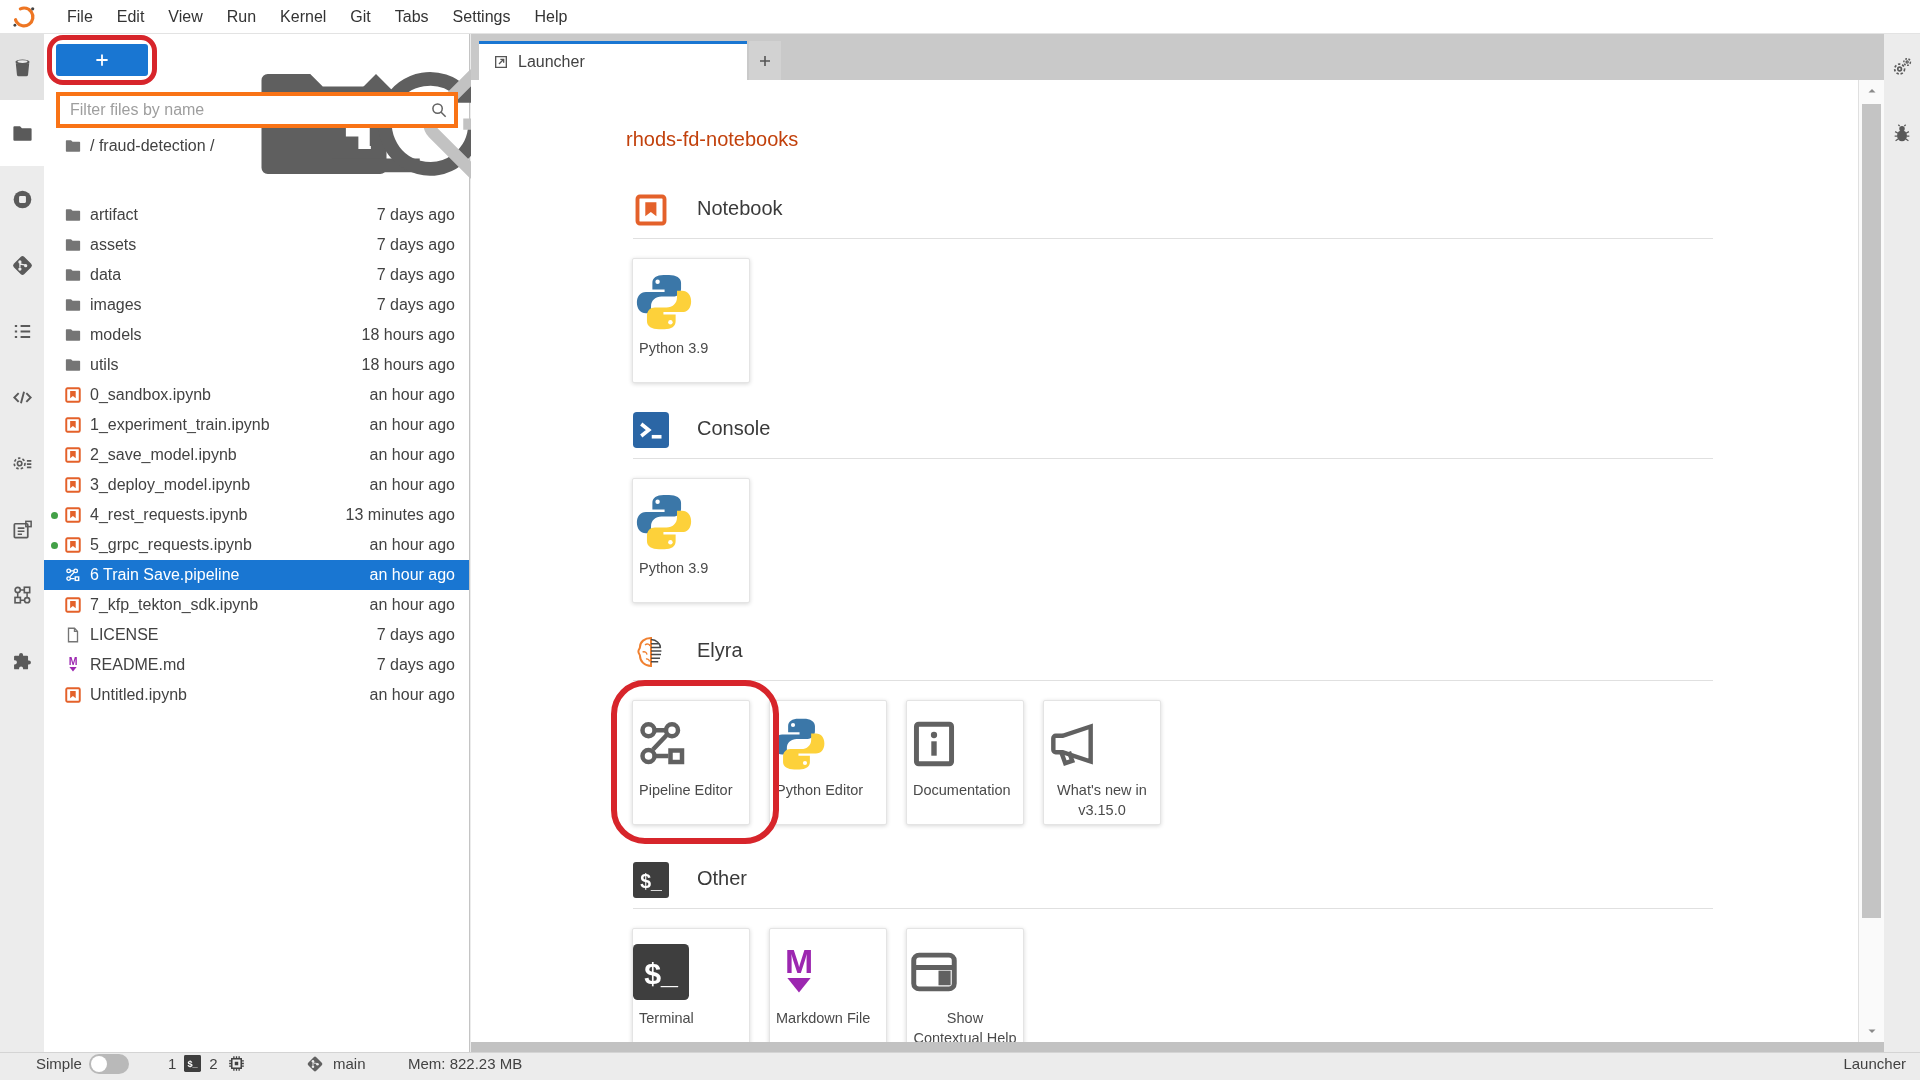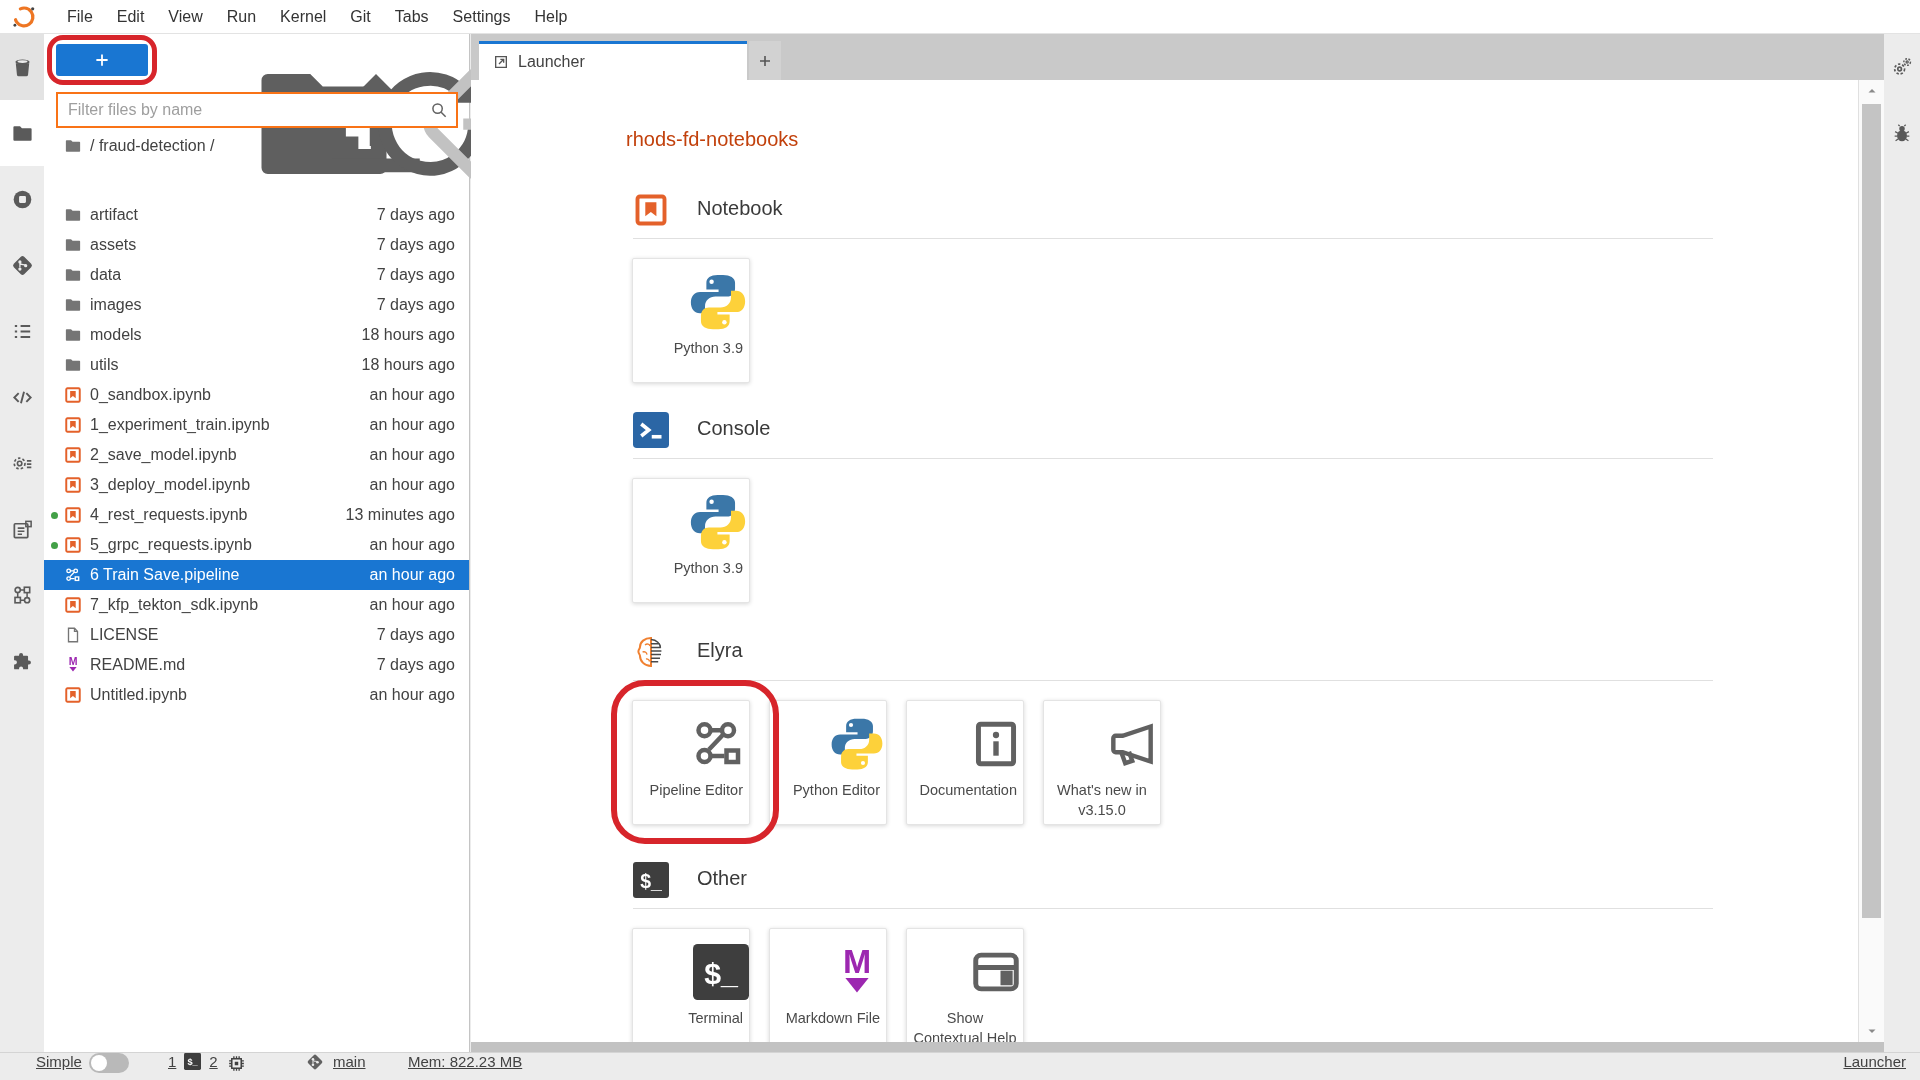--- a/index.html
+++ b/index.html
@@ -27,21 +27,21 @@
     border-right:1px solid #c4c4c4; }
   #fb-toolbar { position:relative; height:52px; }
   #new-launcher-btn { position:absolute; left:12px; top:10px; width:92px; height:32px; background:#1976d2;
     border:none; border-radius:3px; color:#fff; display:flex; align-items:center; justify-content:center; }
   #new-launcher-btn svg { width:18px; height:18px; }
   .annotation-ring { position:absolute; border:5px solid #d7252b; border-radius:16px; pointer-events:none; z-index:20; }
   #ring-newbtn { left:3px; top:1px; width:110px; height:50px; }
   .fb-iconbtn { position:absolute; top:15px; width:22px; height:22px; color:#5f5f5f; background:none; border:none; }
   .fb-iconbtn.disabled { color:#c2c2c2; }
   #fb-filterwrap { position:relative; margin:6px 12px 0 12px; }
-  #fb-filter { width:402px; height:36px; border:2px solid #f97316; background:#fff; padding:0 34px 0 10px;
+  #fb-filter { width:402px; height:36px; border:4px solid #f97316; background:#fff; padding:0 34px 0 10px;
     font-size:16px; font-family:"Liberation Sans",sans-serif; color:#333; }
   #fb-filter::placeholder { color:#9e9e9e; }
   #fb-searchicon { position:absolute; right:8px; top:8px; width:20px; height:20px; color:#616161; }
   #fb-crumbs { display:flex; align-items:center; height:36px; padding-left:20px; font-size:16px; color:#424242; }
   #fb-crumbs svg { width:18px; height:18px; color:#757575; margin-right:8px; }
   #fb-header { position:relative; height:30px; border-top:1px solid #e0e0e0; border-bottom:1px solid #e0e0e0;
     font-size:16px; color:#212121; }
   #fb-header .hname { position:absolute; left:12px; top:5px; font-weight:bold; }
   #fb-header .hcaret { position:absolute; left:248px; top:9px; width:13px; height:13px; color:#616161; }
   #fb-header .hsplit { position:absolute; left:286px; top:0; bottom:0; width:1px; background:#e0e0e0; }
@@ -68,42 +68,42 @@
   #tab-add { position:absolute; left:278px; bottom:0; width:32px; height:39px; background:#d2d2d2;
     border:none; color:#555; display:flex; align-items:center; justify-content:center; }
   #tab-add svg { width:16px; height:16px; }
   #content { position:absolute; left:0; right:0; top:46px; bottom:0; background:#fff; overflow:hidden; }
   #lc-title { position:absolute; left:155px; top:48px; font-size:20px; color:#c2410c; }
   .lc-sec-icon { position:absolute; left:162px; width:36px; height:36px; }
   .lc-sec-label { position:absolute; left:226px; font-size:20px; color:#3a3a3a; }
   .lc-divider { position:absolute; left:162px; width:1080px; height:1px; background:#e0e0e0; }
   .cardrow { position:absolute; left:161px; display:flex; gap:19px; }
   .card { width:118px; height:125px; background:#fff; border:1px solid #e4e4e4; border-radius:2px;
-    box-shadow:0 1px 4px rgba(0,0,0,.16); display:flex; flex-direction:column; align-items:flex-end; }
+    box-shadow:0 1px 4px rgba(0,0,0,.16); display:flex; flex-direction:column; align-items:flex-start; }
   .card .cicon { height:74px; display:flex; align-items:center; justify-content:center; margin-top:6px; }
   .card .clabel { font-size:14.5px; color:#4a4a4a; text-align:center; line-height:1.35; padding:0 6px; }
   #ring-pipeline { left:140px; top:600px; width:168px; height:164px; border-width:6px; border-radius:34px; }
   #content-hstrip { position:absolute; left:0; right:0; bottom:0; height:10px; background:#c2c2c2; }
 
   
   #vscroll { position:absolute; right:0; top:46px; bottom:10px; width:26px; background:#fafafa; border-left:1px solid #e0e0e0; }
   #vscroll .arrow { position:absolute; left:0; width:100%; height:22px; display:flex; align-items:center; justify-content:center; color:#8a8a8a; }
   #vscroll .arrow svg { width:12px; height:12px; }
   #vs-up { top:0; } #vs-down { bottom:0; }
   #vs-thumb { position:absolute; left:3px; right:3px; top:24px; height:calc(100% - 148px); background:#c4c4c4; }
 
   
   #rightstrip { position:absolute; right:0; top:34px; bottom:28px; width:36px; background:#ececec; }
   .rtab { width:36px; height:66px; display:flex; align-items:center; justify-content:center; color:#5a5a5a; }
   .rtab svg { width:22px; height:22px; }
 
   
   #statusbar { position:absolute; left:0; right:0; bottom:0; height:28px; background:#ececec;
     border-top:1px solid #d4d4d4; font-size:15px; color:#424242; }
-  .sb { position:absolute; top:0; height:21px; display:flex; gap:7px;text-decoration:underline; }
+  .sb { position:absolute; top:0; height:21px; display:flex; align-items:center; gap:7px; }
   #sb-simple { left:36px; }
   #sb-toggle { width:40px; height:20px; border-radius:10px; background:#b9b9b9; position:relative; }
   #sb-toggle .knob { position:absolute; left:2px; top:2px; width:16px; height:16px; border-radius:50%; background:#fff; }
   #sb-sessions { left:168px; gap:8px; }
   #sb-sessions .badge { width:17px; height:17px; }
   #sb-sessions .chip { width:21px; height:21px; color:#3f3f3f; }
   #sb-git { left:306px; gap:9px; }
   #sb-git svg { width:18px; height:18px; color:#616161; }
   #sb-mem { left:408px; }
   #sb-context { right:14px; }

